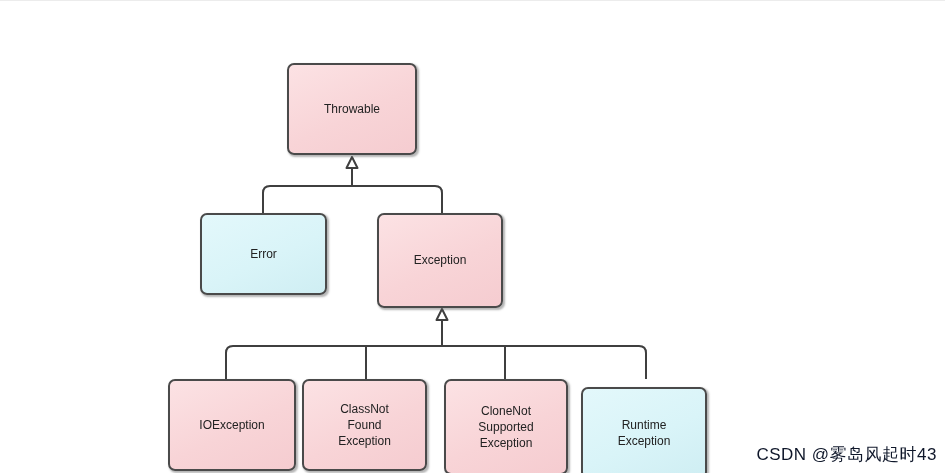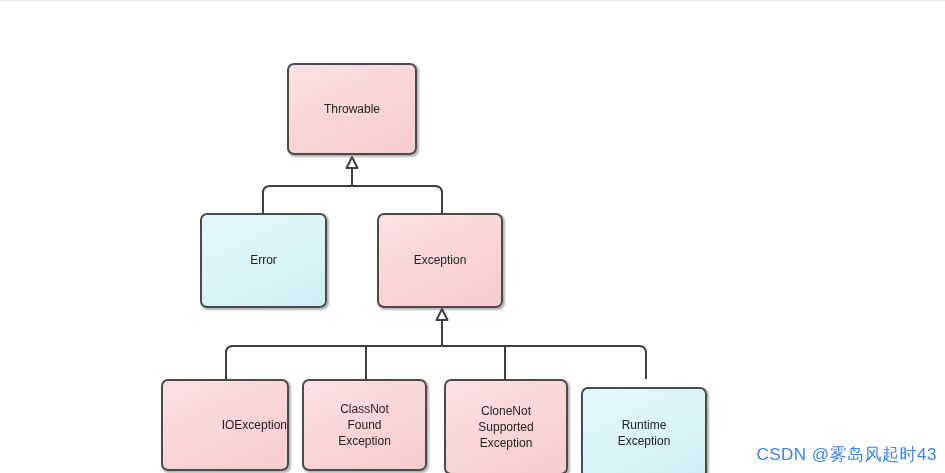--- a/index.html
+++ b/index.html
@@ -32,33 +32,33 @@
   .node .label {
     font-size: 12px;
     line-height: 1.35;
     color: #222222;
     white-space: pre-line;
   }
   .fill-pink { background: linear-gradient(155deg, #fce2e4 0%, #f8d4d7 55%, #f5ccd0 100%); }
   .fill-cyan { background: linear-gradient(155deg, #e3f8fb 0%, #d9f4f8 55%, #cfeef3 100%); }
 
   .n-throwable          { left: 287px; top:  62px; width: 130px; height: 92px; }
-  .n-error              { left: 200px; top: 212px; width: 127px; height: 95px; }
+  .n-error              { left: 200px; top: 212px; width: 127px; height: 82px; }
   .n-exception          { left: 377px; top: 212px; width: 126px; height: 95px; }
-  .n-io                 { left: 161px; top: 378px; width: 128px; height: 92px; justify-content: flex-end; }
+  .n-io                 { left: 168px; top: 378px; width: 128px; height: 92px; }
   .n-classnotfound      { left: 302px; top: 378px; width: 125px; height: 92px; justify-content: center; }
   .n-clonenotsupported  { left: 444px; top: 378px; width: 124px; height: 96px; }
   .n-runtime            { left: 581px; top: 386px; width: 126px; height: 92px; }
 
   .watermark {
     position: absolute;
     right: 8px;
     bottom: 8px;
     font-size: 17px;
-    color: #3b82f6;
+    color: #0f172a;
     text-shadow: 1px 1px 0 #ffffff;
     letter-spacing: 0.5px;
     user-select: none;
   }
 </style>
 </head>
 <body>
 
 <div class="canvas">
 

